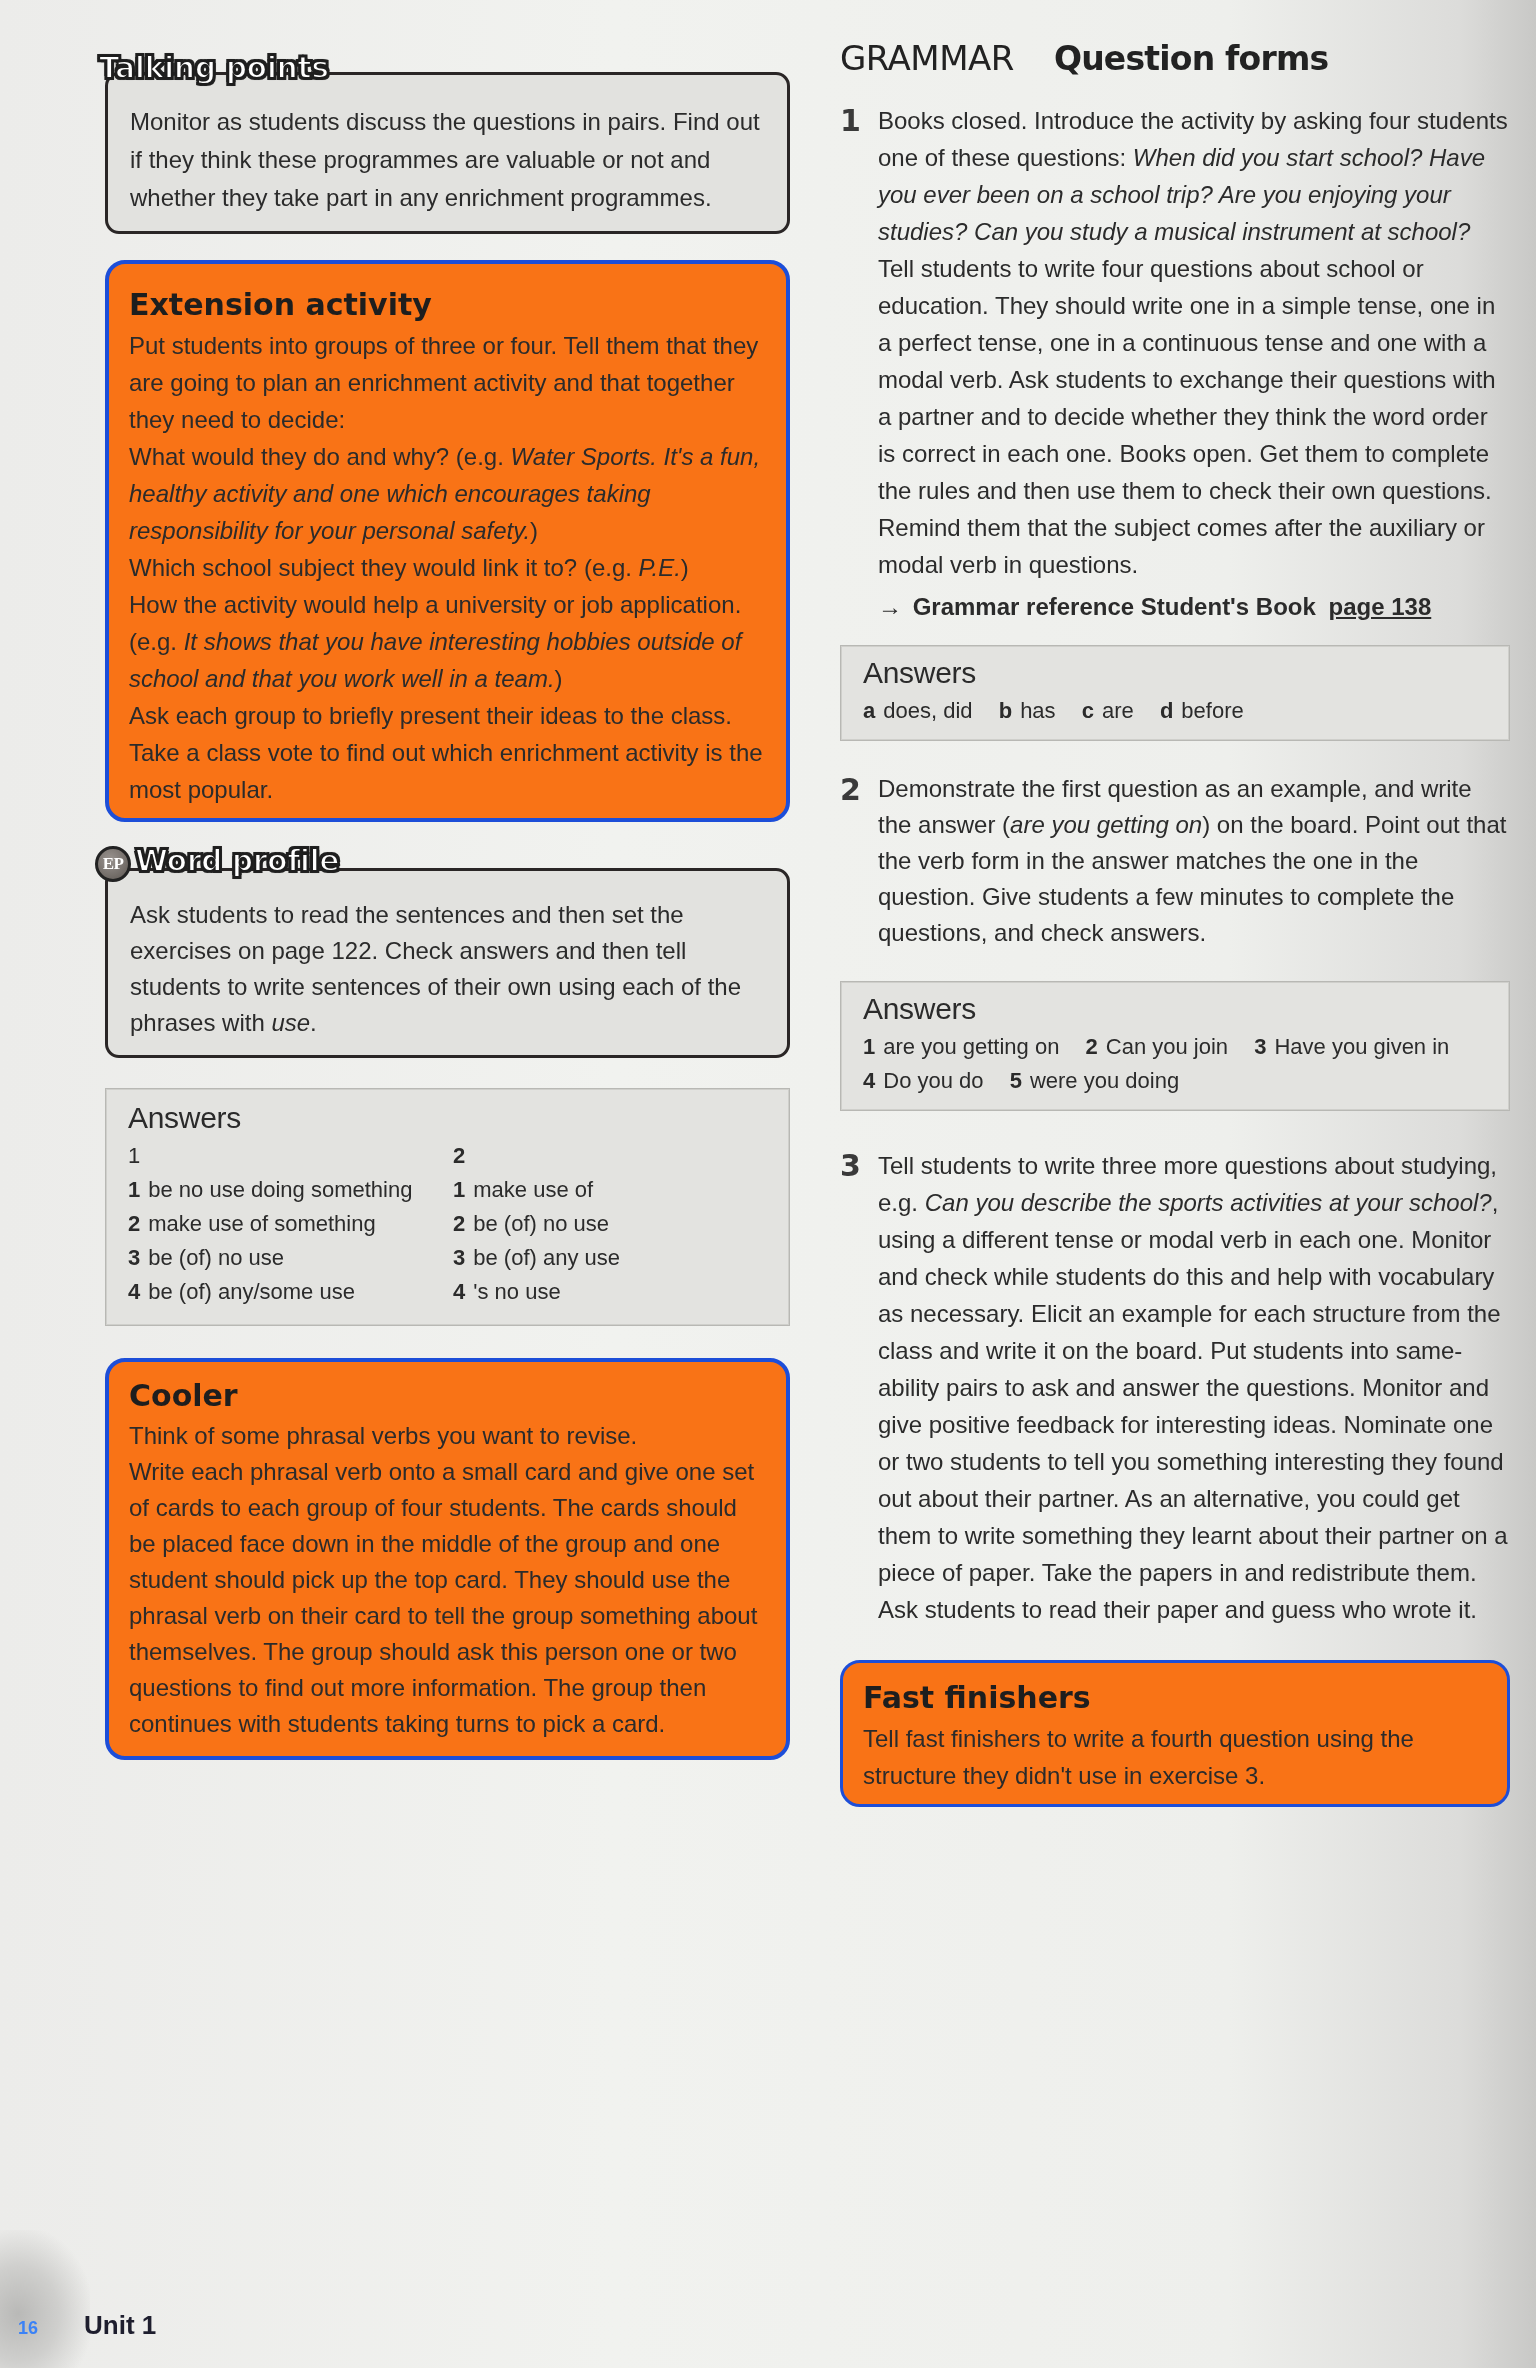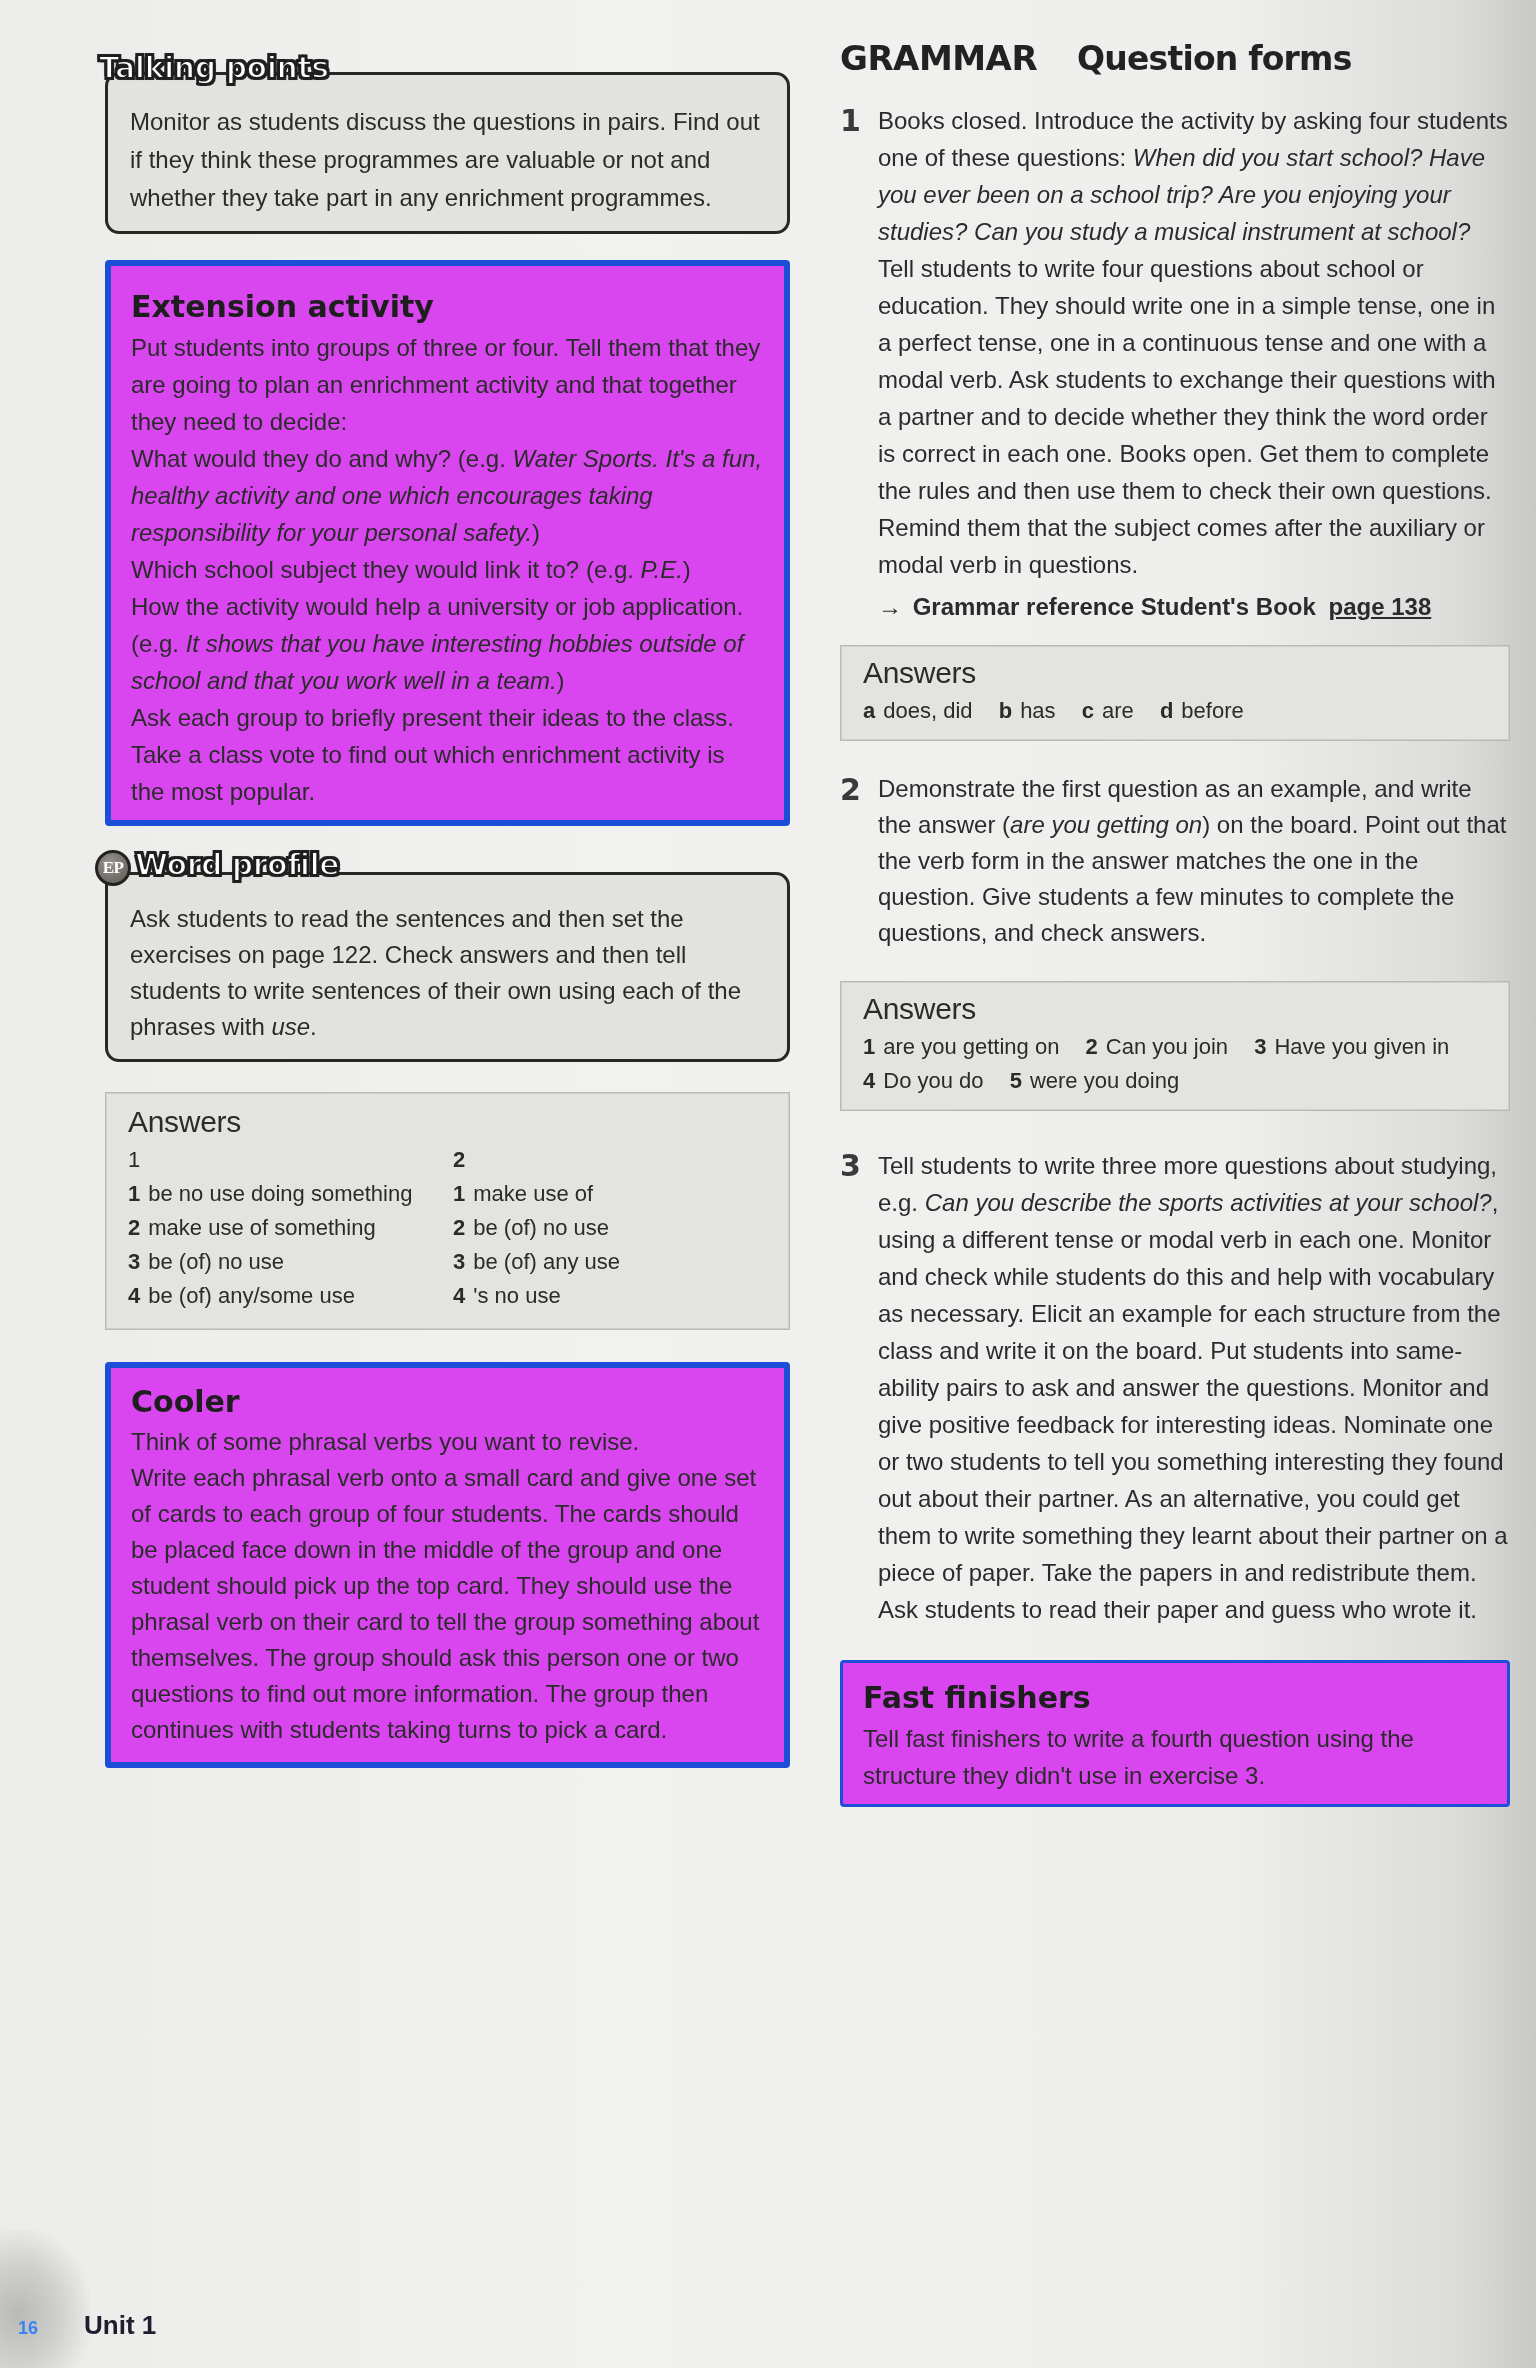--- a/index.html
+++ b/index.html
@@ -36,42 +36,42 @@
     border: 3px solid #222; color: #fff; font-size: 17px; font-weight: 700;
     -webkit-text-stroke: 0; text-shadow: none; margin-top: 8px; font-family: Liberation Serif, serif;
   }
   .grey-box {
     background: #e2e2df;
     border: 3px solid #2a2626;
     border-radius: 14px;
     padding: 26px 24px 16px 22px;
   }
   .white-box {
-    background: #d946ef;
-    border: 6px solid #1d4ed8;
-    border-radius: 4px;
+    background: #f97316;
+    border: 4px solid #1d4ed8;
+    border-radius: 20px;
     padding: 20px 20px 14px 20px;
   }
   .box-heading {
     font-family: "DejaVu Sans", sans-serif; font-weight: 700; font-size: 30px;
     color: #1e1e1e; margin-bottom: 4px;
   }
   .answers-box {
     background: #e3e3e0;
     border: 1px solid #b8b8b4;
     box-shadow: inset 0 0 0 1px #cfcfcb;
     padding: 12px 22px 16px 22px;
   }
   .answers-heading { font-size: 30px; font-weight: 400; color: #2b2b2b; letter-spacing: -0.3px; margin-bottom: 4px; font-family: "Liberation Sans", sans-serif; }
   .ans-line { font-size: 22px; line-height: 34px; color: #2b2b2b; }
   .ans-num { font-weight: 700; margin-right: 8px; }
   .ans-grid { display: grid; grid-template-columns: 325px 1fr; }
 
   .grammar-title { display: flex; align-items: baseline; gap: 40px; margin-bottom: 24px; }
-  .grammar-label { font-family: "DejaVu Sans", sans-serif; font-weight: 700; font-size: 34px; color: #222; letter-spacing: -0.5px; }
+  .grammar-label { font-family: "DejaVu Sans", sans-serif; font-weight: 400; font-size: 34px; color: #222; letter-spacing: -0.5px; }
   .grammar-sub { font-family: "DejaVu Sans", sans-serif; font-weight: 700; font-size: 33px; color: #222; letter-spacing: -0.8px; }
 
   .exercise { display: flex; gap: 16px; }
   .ex-num { font-family: "DejaVu Sans", sans-serif; font-weight: 900; font-size: 30px; color: #3a3a3a; width: 22px; flex: none; line-height: 37px; }
   .ref-line { font-size: 24px; font-weight: 700; color: #2b2b2b; margin: 10px 0 0 38px; }
   .ref-line .arrow { font-weight: 900; margin-right: 4px; }
 
   .footer { position: absolute; left: 18px; top: 2310px; display: flex; gap: 46px; align-items: baseline; }
   .footer .pg { font-weight: 700; font-size: 18px; color: #3b82f6; }
   .footer .unit { font-weight: 700; font-size: 26px; color: #1e1e2e; }

